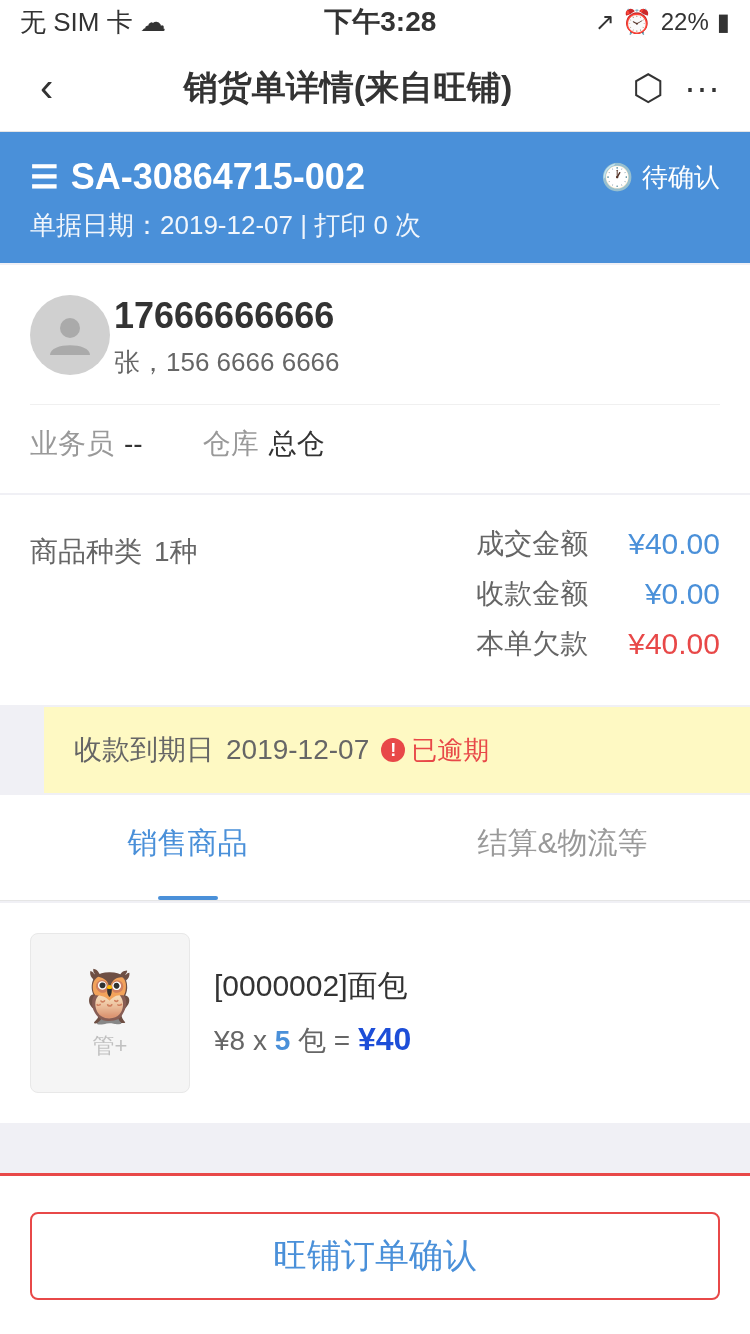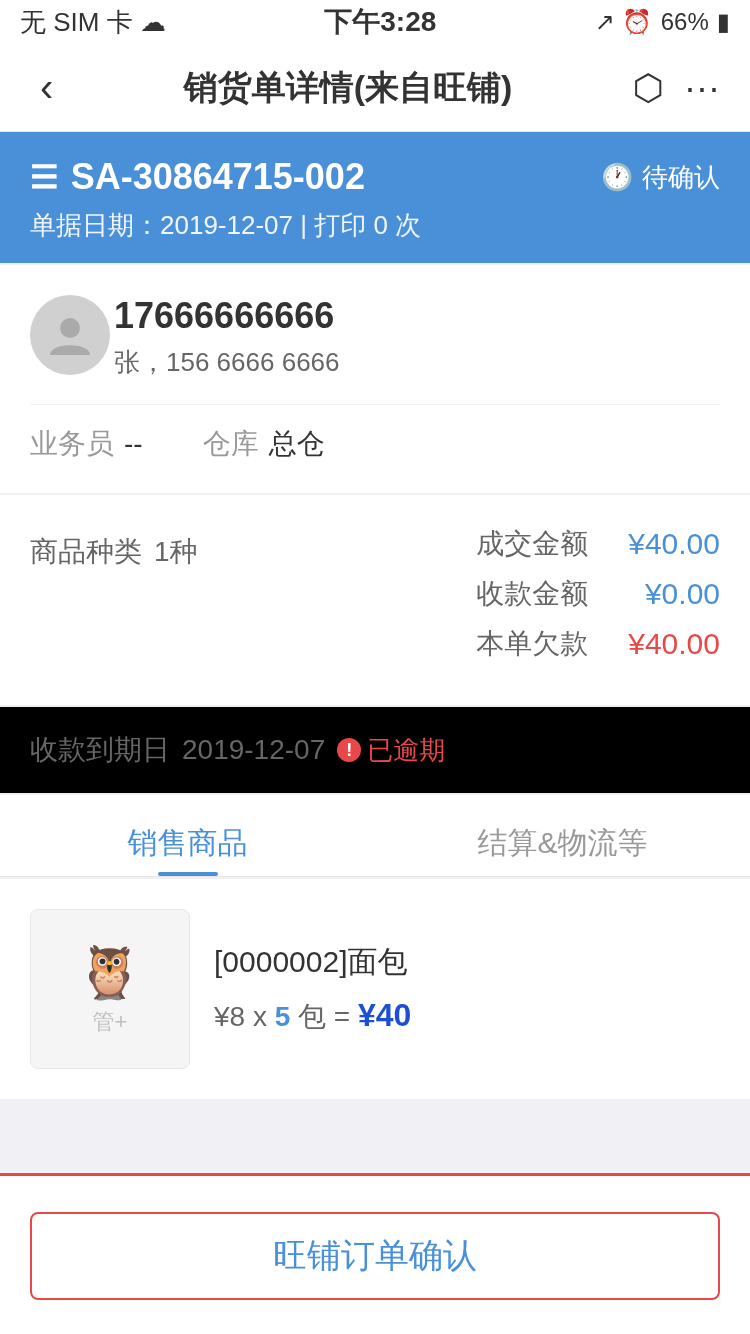--- a/index.html
+++ b/index.html
@@ -177,28 +177,29 @@
       margin-bottom: 12px;
       gap: 40px;
     }
     .summary-row-label { font-size: 28px; color: #666; }
     .summary-row-value { font-size: 30px; }
     .color-blue { color: #4a90d9; }
     .color-red { color: #e84848; }
 
     
     .due-section {
-      background: #000000;
+      background: #fef9c3;
       padding: 24px 30px;
       display: flex;
       align-items: center;
       gap: 12px;
       font-size: 28px;
       color: #666;
       margin-bottom: 2px;
+      margin-left: 44px;
     }
     .overdue-badge {
       display: flex;
       align-items: center;
       gap: 6px;
       color: #e84848;
       font-size: 26px;
     }
     .overdue-dot {
       width: 24px;
@@ -218,21 +219,21 @@
       background: #fff;
       margin-bottom: 2px;
     }
     .tabs-row {
       display: flex;
       border-bottom: 1px solid #e5e5e5;
     }
     .tab-item {
       flex: 1;
       text-align: center;
-      padding: 28px 0 12px;
+      padding: 28px 0 36px;
       font-size: 30px;
       cursor: pointer;
       color: #999;
       position: relative;
     }
     .tab-item.active {
       color: #4a90d9;
     }
     .tab-item.active::after {
       content: '';
@@ -331,21 +332,21 @@
 <body>
 
 <div class="status-bar">
   <div class="status-left">
     <span>无 SIM 卡 ☁</span>
   </div>
   <div class="status-center">下午3:28</div>
   <div class="status-right">
     <span>↗</span>
     <span>⏰</span>
-    <span>66%</span>
+    <span>22%</span>
     <span>▮</span>
   </div>
 </div>
 
 <div class="nav-bar">
   <div class="nav-back">‹</div>
   <div class="nav-title">销货单详情(来自旺铺)</div>
   <div class="nav-actions">
     <span class="nav-icon">⬡</span>
     <span class="nav-icon">···</span>

